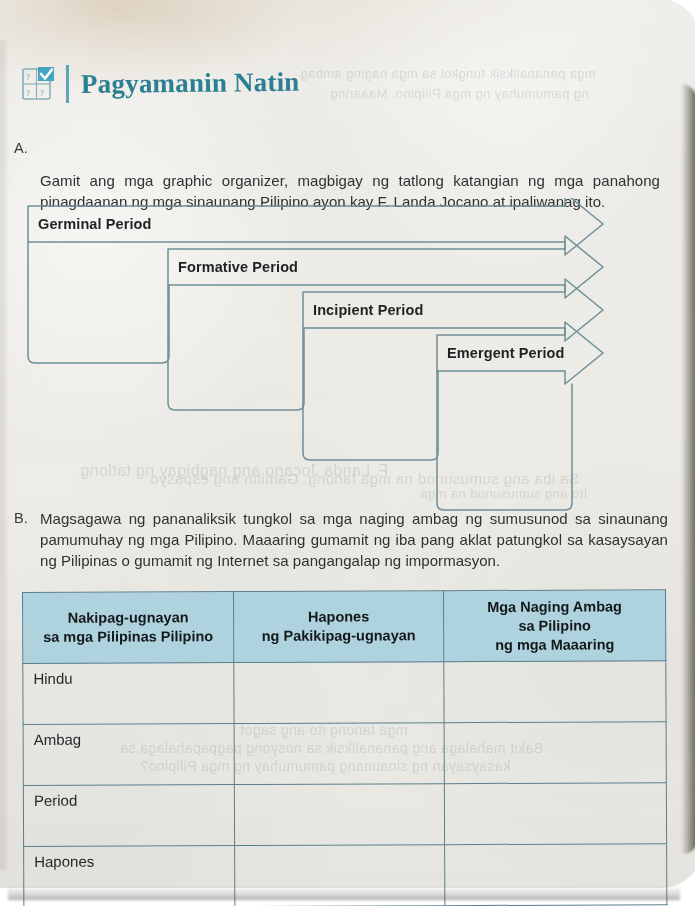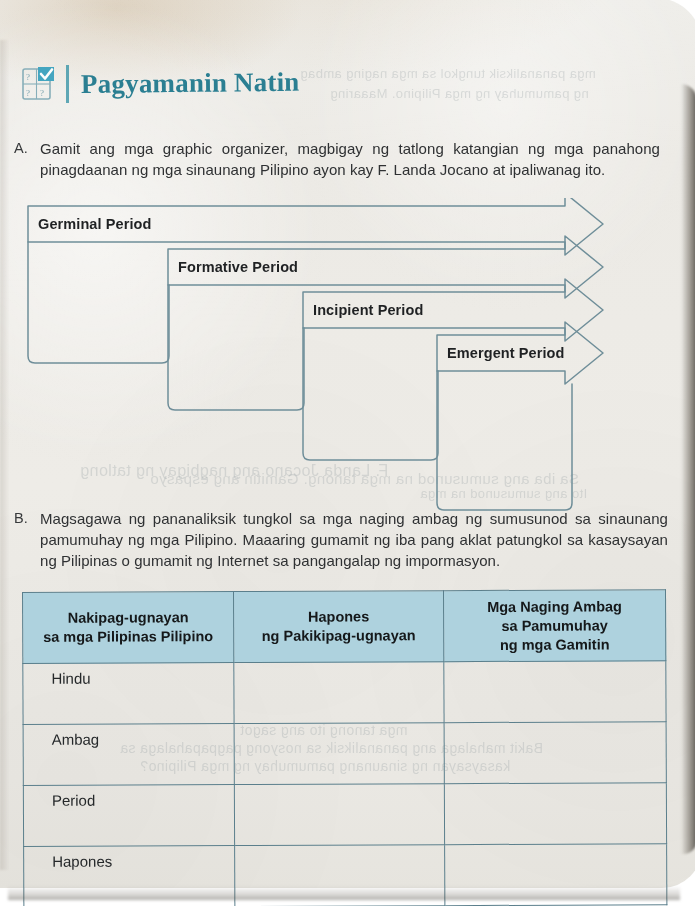--- a/index.html
+++ b/index.html
@@ -88,21 +88,21 @@
     position:absolute; left:22px; top:592px; width:604px;
     border-collapse:collapse; table-layout:fixed;
     transform:rotate(-0.25deg); transform-origin:left top;
   }
   #tbl td,#tbl th{border:1px solid #5b7f8c;}
   #tbl th{
     background:#aed2de; height:62px; padding:4px 6px;
     font-family:"Liberation Sans",sans-serif; font-size:14.5px;
     font-weight:bold; color:#15181a; line-height:19px; text-align:center;
   }
-  #tbl td{height:48px; padding:6px 28px; vertical-align:top;}
+  #tbl td{height:48px; padding:6px 10px; vertical-align:top;}
   .cell-label{
     font-family:"Liberation Sans",sans-serif; font-size:15px; color:#25282a;
   }
   .col1{width:198px;} .col2{width:197px;} .col3{width:209px;}
 </style>
 </head>
 <body>
 
 <div id="page">
 
@@ -134,21 +134,21 @@
         <path d="M18 4 L34 4 L34 18 L18 18 Z" fill="#36a0bd"></path>
         <path d="M21 11 L25 15.5 L32 6.5" fill="none" stroke="#ffffff" stroke-width="2.6" stroke-linecap="round" stroke-linejoin="round"></path>
       </svg>
     </div>
     <div class="hdr-bar"></div>
     <div class="hdr-title">Pagyamanin Natin</div>
   </div>
 
   <div class="item" style="left:14px; top:138px; width:662px;">
     <div class="item-marker">A.</div>
-    <div class="item-text" style="width:620px;">Gamit ang mga graphic organizer, magbigay ng tatlong katangian ng mga panahong pinagdaanan ng mga sinaunang Pilipino ayon kay F. Landa Jocano at ipaliwanag ito.</div>
+    <div class="item-text" style="width:620px;margin-top:32px;">Gamit ang mga graphic organizer, magbigay ng tatlong katangian ng mga panahong pinagdaanan ng mga sinaunang Pilipino ayon kay F. Landa Jocano at ipaliwanag ito.</div>
   </div>
 
   <div id="organizer">
     <svg width="695" height="320" viewBox="0 0 695 320">
       <g fill="none" stroke="#6f8e99" stroke-width="1.5" stroke-linejoin="round" stroke-linecap="round">
 
         <g>
           <path d="M437 137 L565 137 L565 124 L603 155 L565 186 L565 173 L437 173 Z"></path>
           <path d="M437 173 L437 305 Q437 312 444 312 L565 312 Q572 312 572 305 L572 186"></path>
         </g>
@@ -187,22 +187,22 @@
         <th class="col1">
           <span>Nakipag-ugnayan</span><br>
           <span>sa mga Pilipinas Pilipino</span>
         </th>
         <th class="col2">
           <span>Hapones</span><br>
           <span>ng Pakikipag-ugnayan</span>
         </th>
         <th class="col3">
           <span>Mga Naging Ambag</span><br>
-          <span>sa Pamumuhay</span><br>
-          <span>ng mga Gamitin</span>
+          <span>sa Pilipino</span><br>
+          <span>ng mga Maaaring</span>
         </th>
       </tr>
     </thead>
     <tbody>
       <tr>
         <td>
           <span class="cell-label">Hindu</span>
         </td>
         <td>
           <span class="cell-label"></span>

